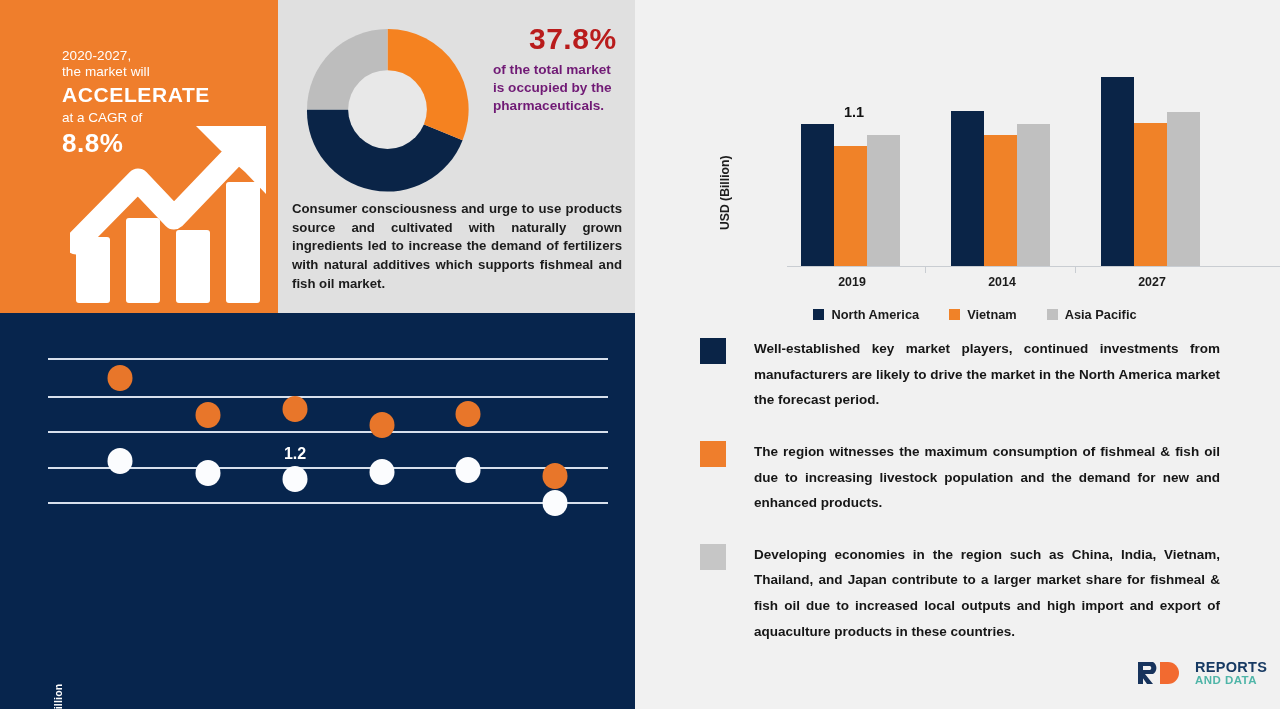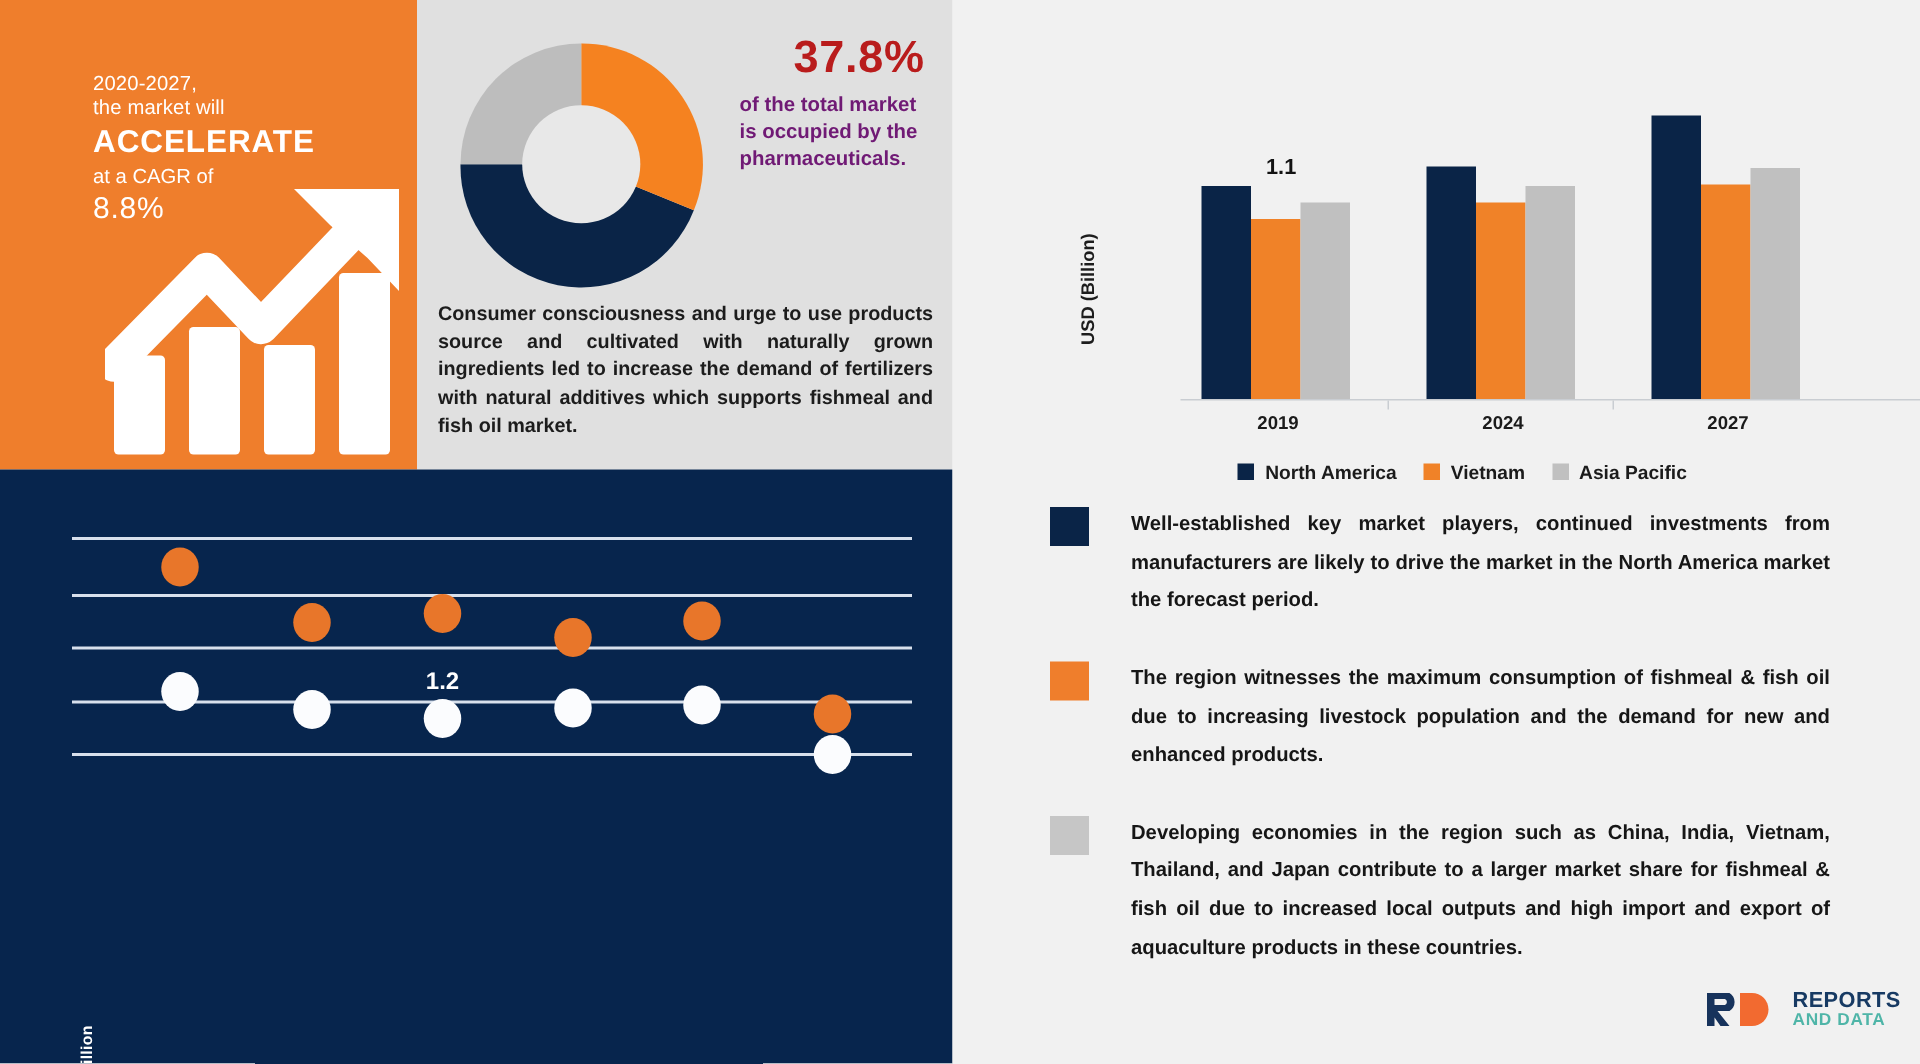--- a/index.html
+++ b/index.html
@@ -17,21 +17,21 @@
 
   
   #accelerate-panel {
     position: absolute; left: 0; top: 0; width: 278px; height: 313px;
     background: #ef7e2c; color: #ffffff; overflow: hidden;
   }
   #accelerate-text { position: absolute; left: 62px; top: 48px; width: 210px; line-height: 1.18; }
   .acc-small { font-size: 13.5px; font-weight: 400; letter-spacing: .1px; display:block; }
   .acc-big { font-size: 21px; font-weight: 700; letter-spacing: .6px; display:block; margin: 3px 0 2px 0; }
   .acc-cagr-label { font-size: 13.5px; font-weight: 400; display:block; }
-  .acc-cagr-value { font-size: 20px; font-weight: 400; display:block; margin-top: 2px; letter-spacing:.5px; }
+  .acc-cagr-value { font-size: 26px; font-weight: 700; display:block; margin-top: 2px; letter-spacing:.5px; }
   #growth-graphic { position: absolute; left: 70px; top: 122px; width: 205px; height: 185px; }
 
   
   #donut-panel {
     position: absolute; left: 278px; top: 0; width: 357px; height: 313px;
     background: #e0e0e0;
   }
   #donut-wrap { position: absolute; left: 22px; top: 22px; width: 175px; height: 175px; }
   #pharma-stat { position: absolute; left: 215px; top: 22px; width: 132px; }
   #pharma-pct { font-size: 30px; font-weight: 700; color: #b91c1c; letter-spacing: .5px; line-height: 1.1; margin-left: 36px; }
@@ -74,21 +74,21 @@
   .bar-value {
     position: absolute; font-size: 14.5px; font-weight: 700; color: #131313;
   }
   .bar-tick { position: absolute; bottom: -6px; width: 1.4px; height: 6px; background: #c9cdd2; }
   .bar-cat {
     position: absolute; top: 230px; font-size: 12.4px; font-weight: 700;
     color: #1b1b1b; text-align: center; width: 90px;
   }
   #bar-legend {
     position: absolute; left: 0; top: 262px; width: 560px;
-    display: flex; justify-content: center; gap: 18px; align-items: center;
+    display: flex; justify-content: center; gap: 30px; align-items: center;
   }
   .legend-item { display: flex; align-items: center; gap: 7px; }
   .legend-swatch { width: 11px; height: 11px; display: inline-block; }
   .legend-label { font-size: 12.8px; font-weight: 700; color: #1b1b1b; }
 
   
   #bullets { position: absolute; left: 700px; top: 336px; width: 520px; }
   .bullet-row { display: flex; align-items: flex-start; margin-bottom: 26px; }
   .bullet-square {
     width: 26px; height: 26px; flex: 0 0 26px; margin-right: 28px; margin-top: 2px;
@@ -204,21 +204,21 @@
         <div class="bar-group" style="left:358px;">
           <div class="bar navy" style="height:189px;"></div>
           <div class="bar orange" style="height:143px;"></div>
           <div class="bar gray" style="height:154px;"></div>
         </div>
 
         <span class="bar-tick" style="left:182px;"></span>
         <span class="bar-tick" style="left:332px;"></span>
 
         <span class="bar-cat" style="left:64px;">2019</span>
-        <span class="bar-cat" style="left:214px;">2024</span>
+        <span class="bar-cat" style="left:214px;">2014</span>
         <span class="bar-cat" style="left:364px;">2027</span>
       </div>
 
       <div id="bar-legend">
         <span class="legend-item">
           <span class="legend-swatch" style="background:#0a2447;"></span>
           <span class="legend-label">North America</span>
         </span>
         <span class="legend-item">
           <span class="legend-swatch" style="background:#f08228;"></span>

